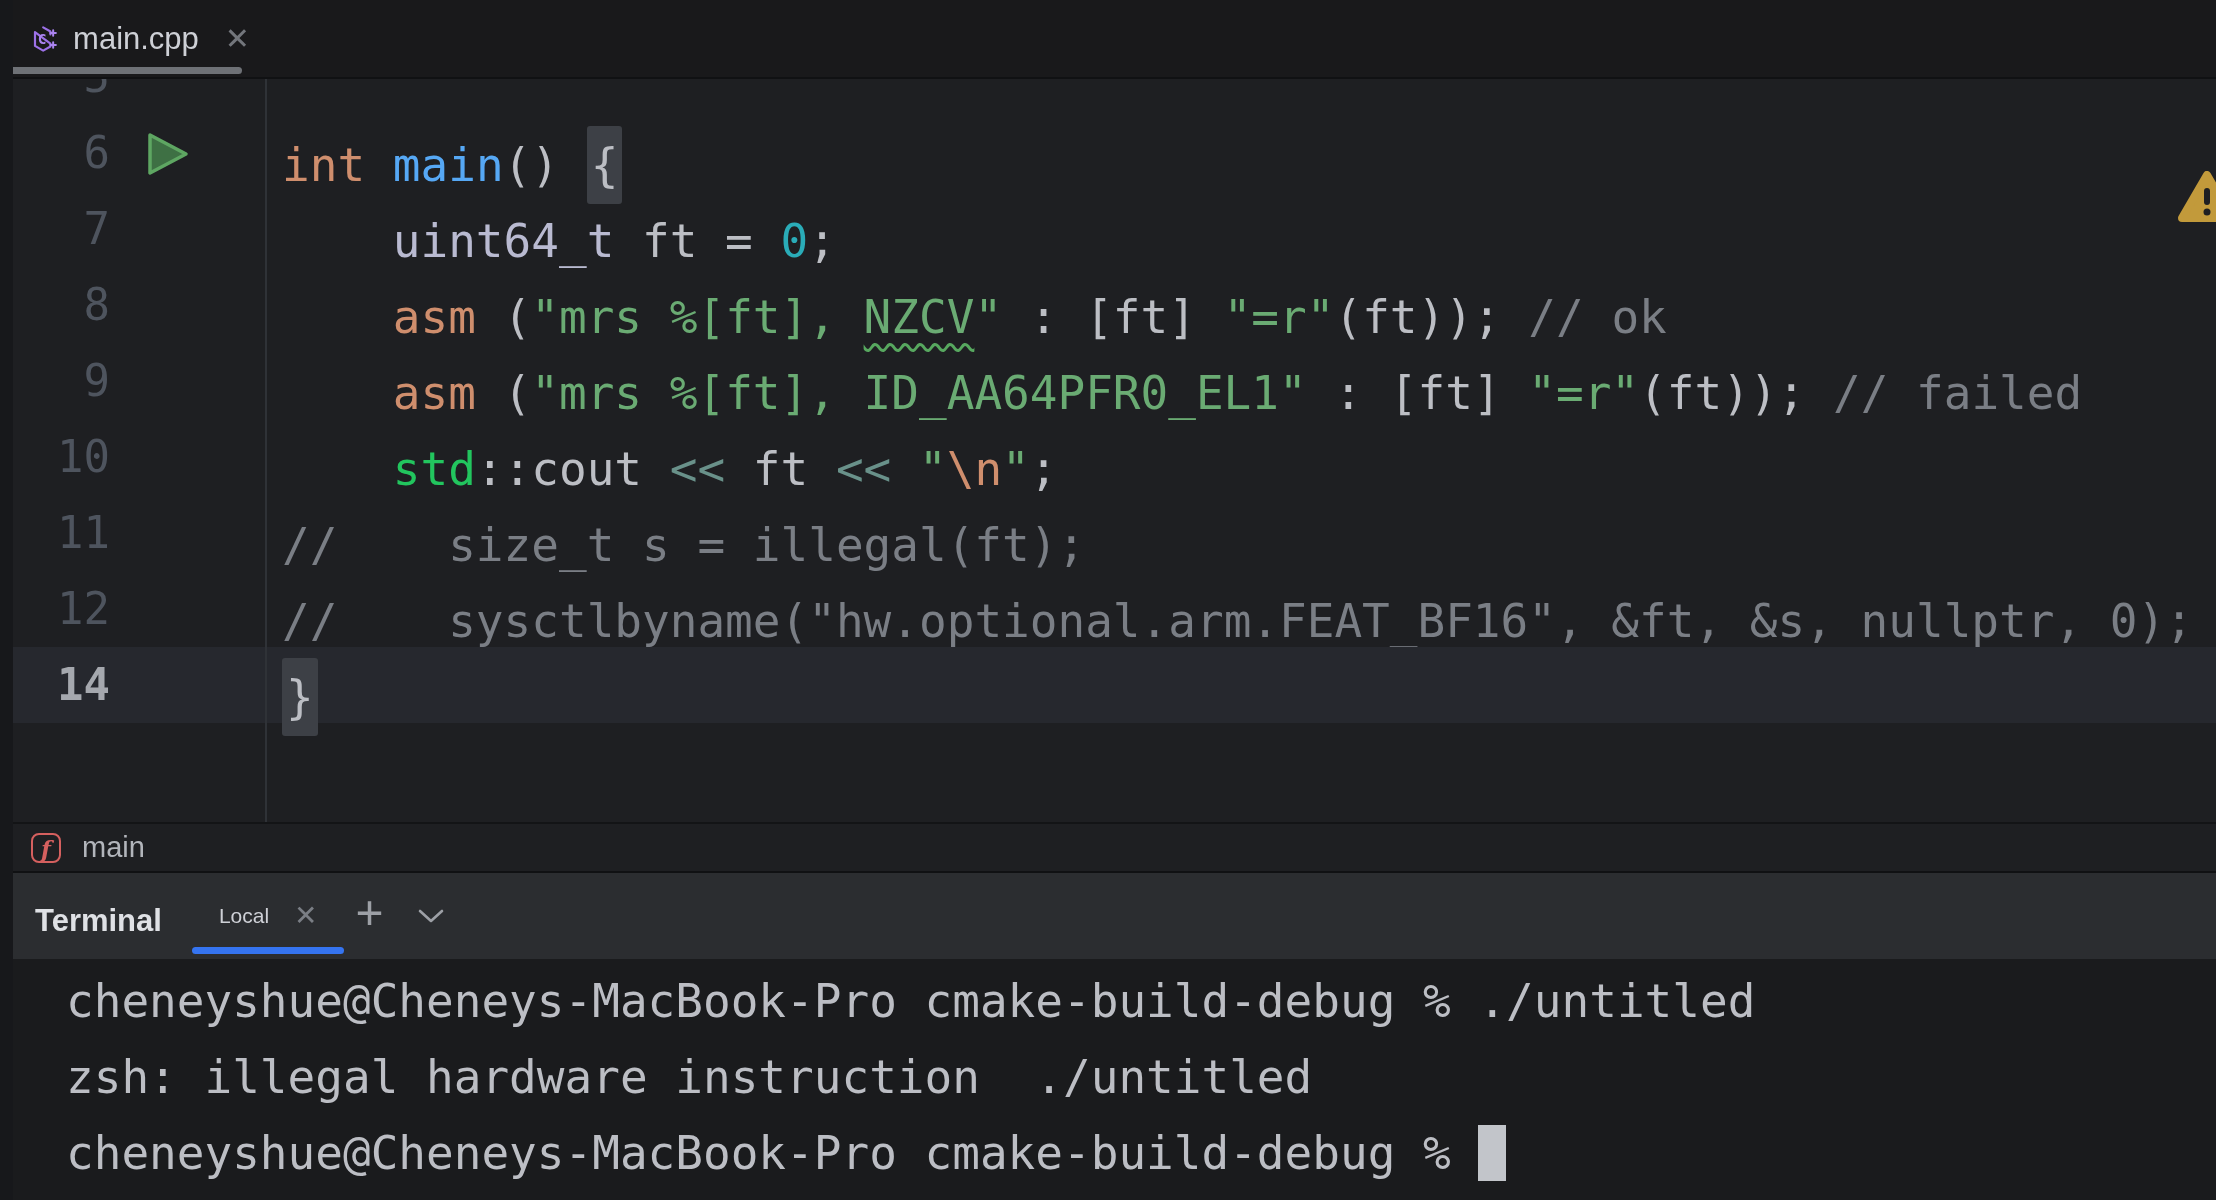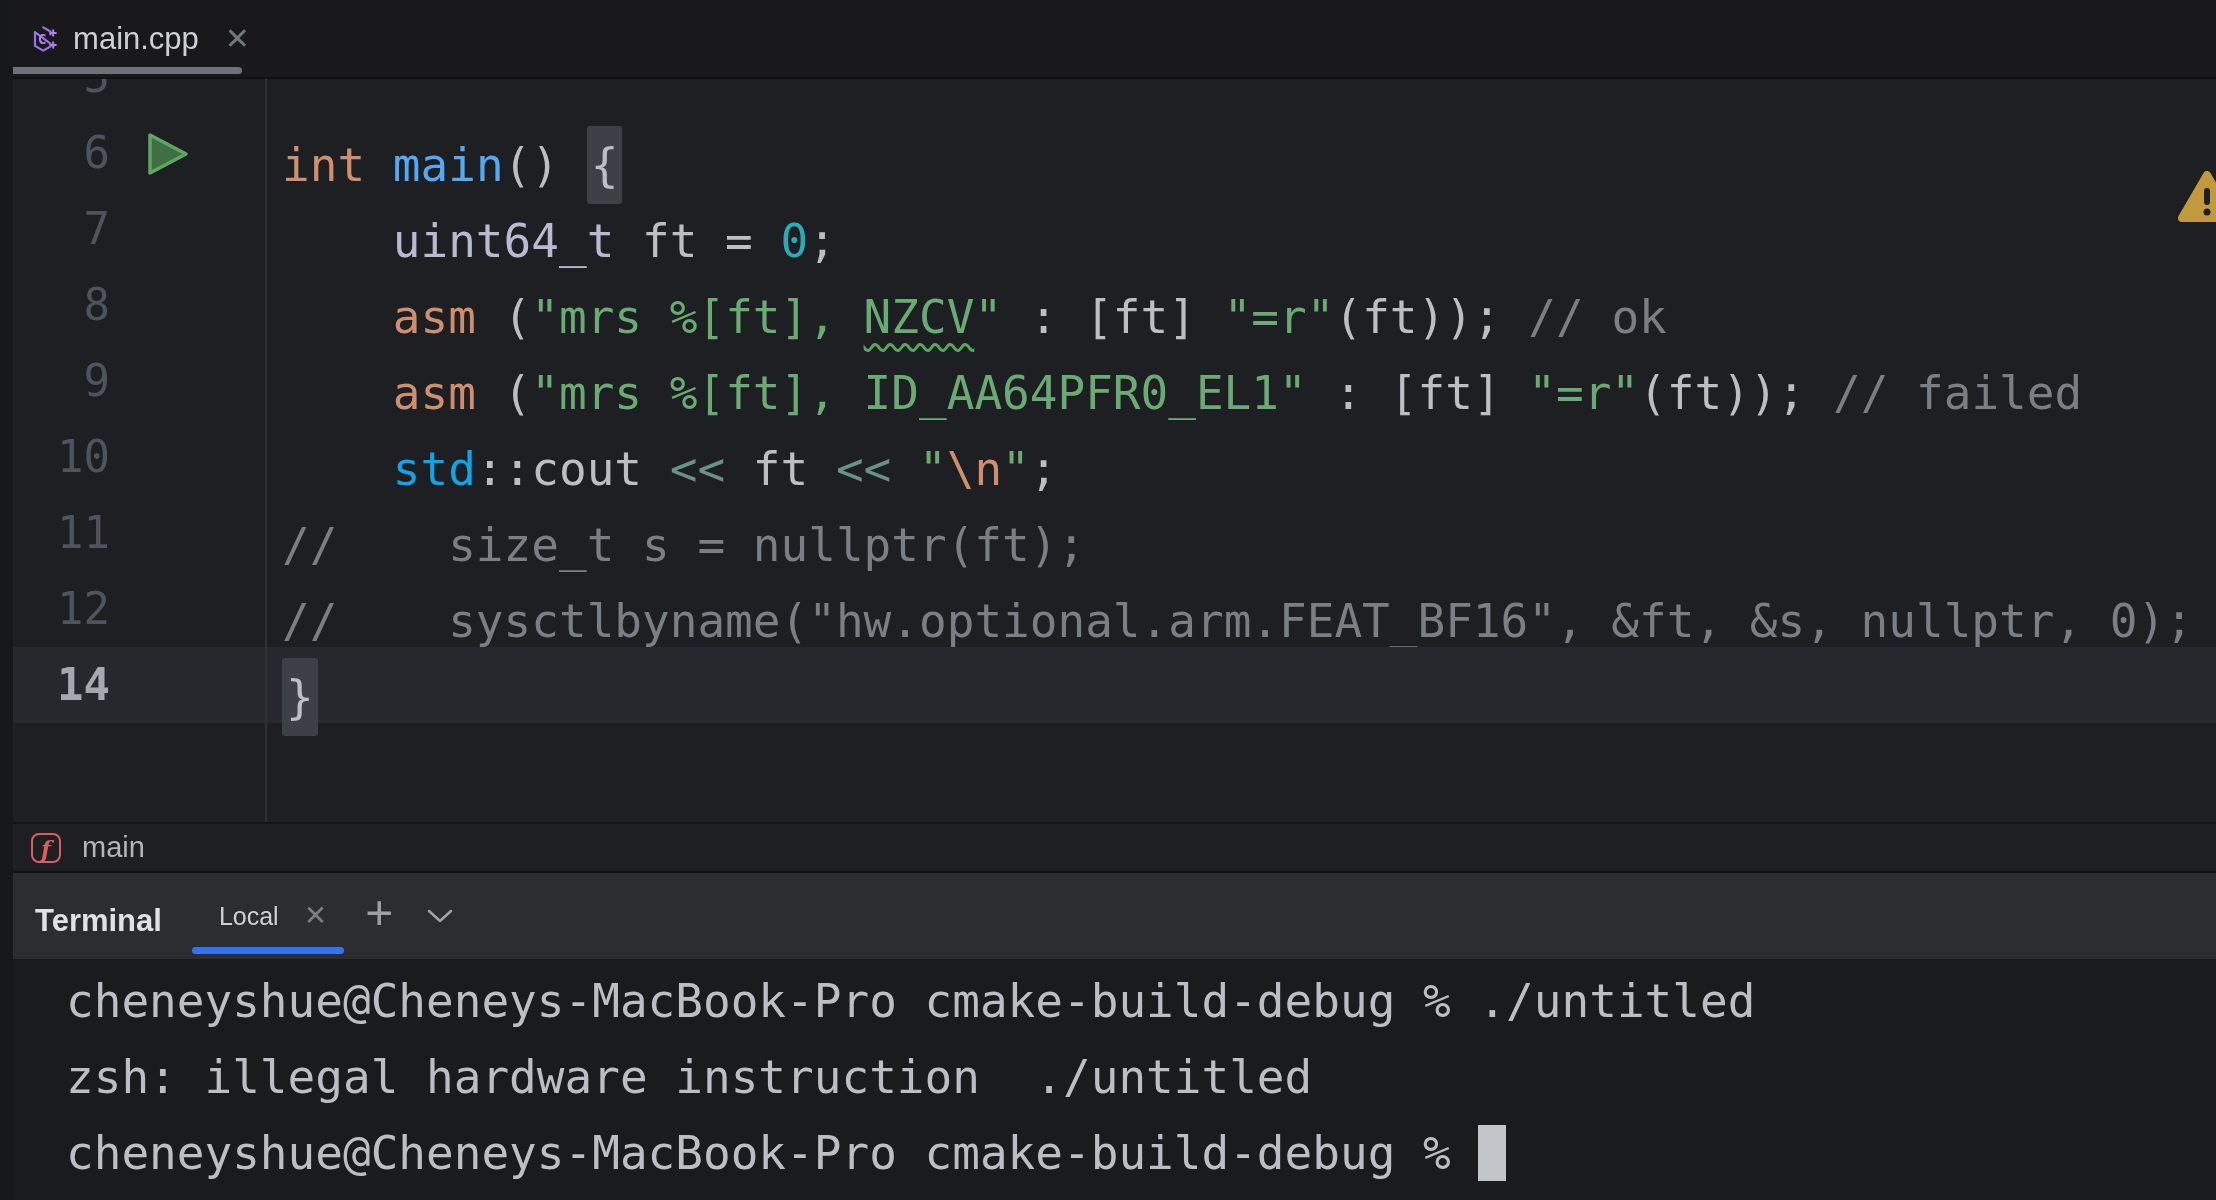--- a/index.html
+++ b/index.html
@@ -17,37 +17,37 @@
   .editor{position:relative;height:743px;background:#1E1F22;overflow:hidden;}
   .rows{position:absolute;top:-40px;left:0;right:0;}
   .row{display:flex;height:76px;position:relative;}
   .row.current{background:#26282E;}
   .gut{width:110px;text-align:right;font:44px/76px "DejaVu Sans Mono",monospace;color:#4E545E;flex:0 0 auto;}
   .row.current .gut{color:#A5A8AE;font-weight:bold;}
   .slot{width:155px;flex:0 0 auto;position:relative;}
   .runicon{position:absolute;left:32px;top:14px;}
   .codeline{margin:12px;padding:0 0 0 5px;font:46px/76px "DejaVu Sans Mono",monospace;white-space:pre;color:#BCBEC4;}
   .divider{position:absolute;left:265px;top:0;bottom:0;width:2px;background:#2F3237;z-index:3;}
-  .pl{color:#BCBEC4}.kw{color:#CF8E6D}.fn{color:#56A8F5}.ty{color:#B9BAD1}.ns{color:#0ea5e9}
+  .pl{color:#BCBEC4}.kw{color:#CF8E6D}.fn{color:#56A8F5}.ty{color:#B9BAD1}.ns{color:#22c55e}
   .num{color:#2AACB8}.str{color:#6AAB73}.esc{color:#CF8E6D}.cm{color:#7A7E85}.op{color:#69918A}
   .brace{background:#3D4046;padding:12px 4px;border-radius:3px;}
   .wavy{text-decoration:underline wavy #57A85F 3px;text-underline-offset:10px;text-decoration-skip-ink:none;}
   .warn{position:absolute;top:92px;right:-20px;z-index:5;}
 
   
   .crumbs{height:47px;background:#1E1F22;border-top:2px solid #131416;display:flex;align-items:center;padding-left:31px;}
   .ficon{width:30px;height:30px;border:2.5px solid #D5605F;border-radius:8px;color:#D5605F;
     font:italic 600 23px/28px "DejaVu Serif",serif;text-align:center;box-sizing:border-box;}
   .crumb-label{color:#B2B5BB;font-size:29px;margin-left:21px;}
 
   
   .tw-header{height:88px;background:#2B2D30;border-top:2px solid #101113;display:flex;align-items:center;padding-left:35px;box-sizing:border-box;}
   .tw-title{color:#DFE1E5;font-size:31px;font-weight:bold;margin-top:9px;}
   .tw-tab{position:relative;display:flex;align-items:center;height:100%;margin-left:57px;}
-  .tw-tab-label{color:#CED0D6;font-size:25px;}
+  .tw-tab-label{color:#CED0D6;font-size:21px;}
   .tw-close{color:#7A7E85;font-size:28px;margin-left:25px;line-height:1;}
   .tw-underline{position:absolute;left:-27px;bottom:5px;width:152px;height:7px;border-radius:4px;background:#3574F0;}
   .tw-plus{color:#9DA0A6;font-size:48px;font-weight:200;margin-left:38px;line-height:1;transform:translateY(-3px);}
   .tw-chevron{margin-left:32px;display:flex;align-items:center;}
 
   
   .term{height:288px;background:#1A1B1D;overflow:hidden;padding-left:48px;}
   .term pre{margin:0;padding:4px 0 0 18px;font:46px/76px "DejaVu Sans Mono",monospace;color:#BCBEC4;white-space:pre;}
   .cursor{display:inline-block;width:28px;height:56px;background:#C2C5CA;vertical-align:-12px;}
   .bottomstrip{height:12px;background:#09090A;}
@@ -103,21 +103,21 @@
         <pre class="codeline"><span class="pl">    </span><span class="kw">asm</span><span class="pl"> (</span><span class="str">"mrs %[ft], ID_AA64PFR0_EL1"</span><span class="pl"> : [ft] </span><span class="str">"=r"</span><span class="pl">(ft)); </span><span class="cm">// failed</span></pre>
       </div>
       <div class="row">
         <div class="gut">10</div>
         <div class="slot"></div>
         <pre class="codeline"><span class="pl">    </span><span class="ns">std</span><span class="pl">::cout </span><span class="op">&lt;&lt;</span><span class="pl"> ft </span><span class="op">&lt;&lt;</span><span class="pl"> </span><span class="str">"</span><span class="esc">\n</span><span class="str">"</span><span class="pl">;</span></pre>
       </div>
       <div class="row">
         <div class="gut">11</div>
         <div class="slot"></div>
-        <pre class="codeline"><span class="cm">//    size_t s = nullptr(ft);</span></pre>
+        <pre class="codeline"><span class="cm">//    size_t s = illegal(ft);</span></pre>
       </div>
       <div class="row">
         <div class="gut">12</div>
         <div class="slot"></div>
         <pre class="codeline"><span class="cm">//    </span><span class="cm wavy">sysctlbyname</span><span class="cm">("hw.optional.arm.FEAT_BF16", &amp;ft, &amp;s, nullptr, 0);</span></pre>
       </div>
       <div class="row current">
         <div class="gut">14</div>
         <div class="slot"></div>
         <pre class="codeline"><span class="pl brace">}</span></pre>

